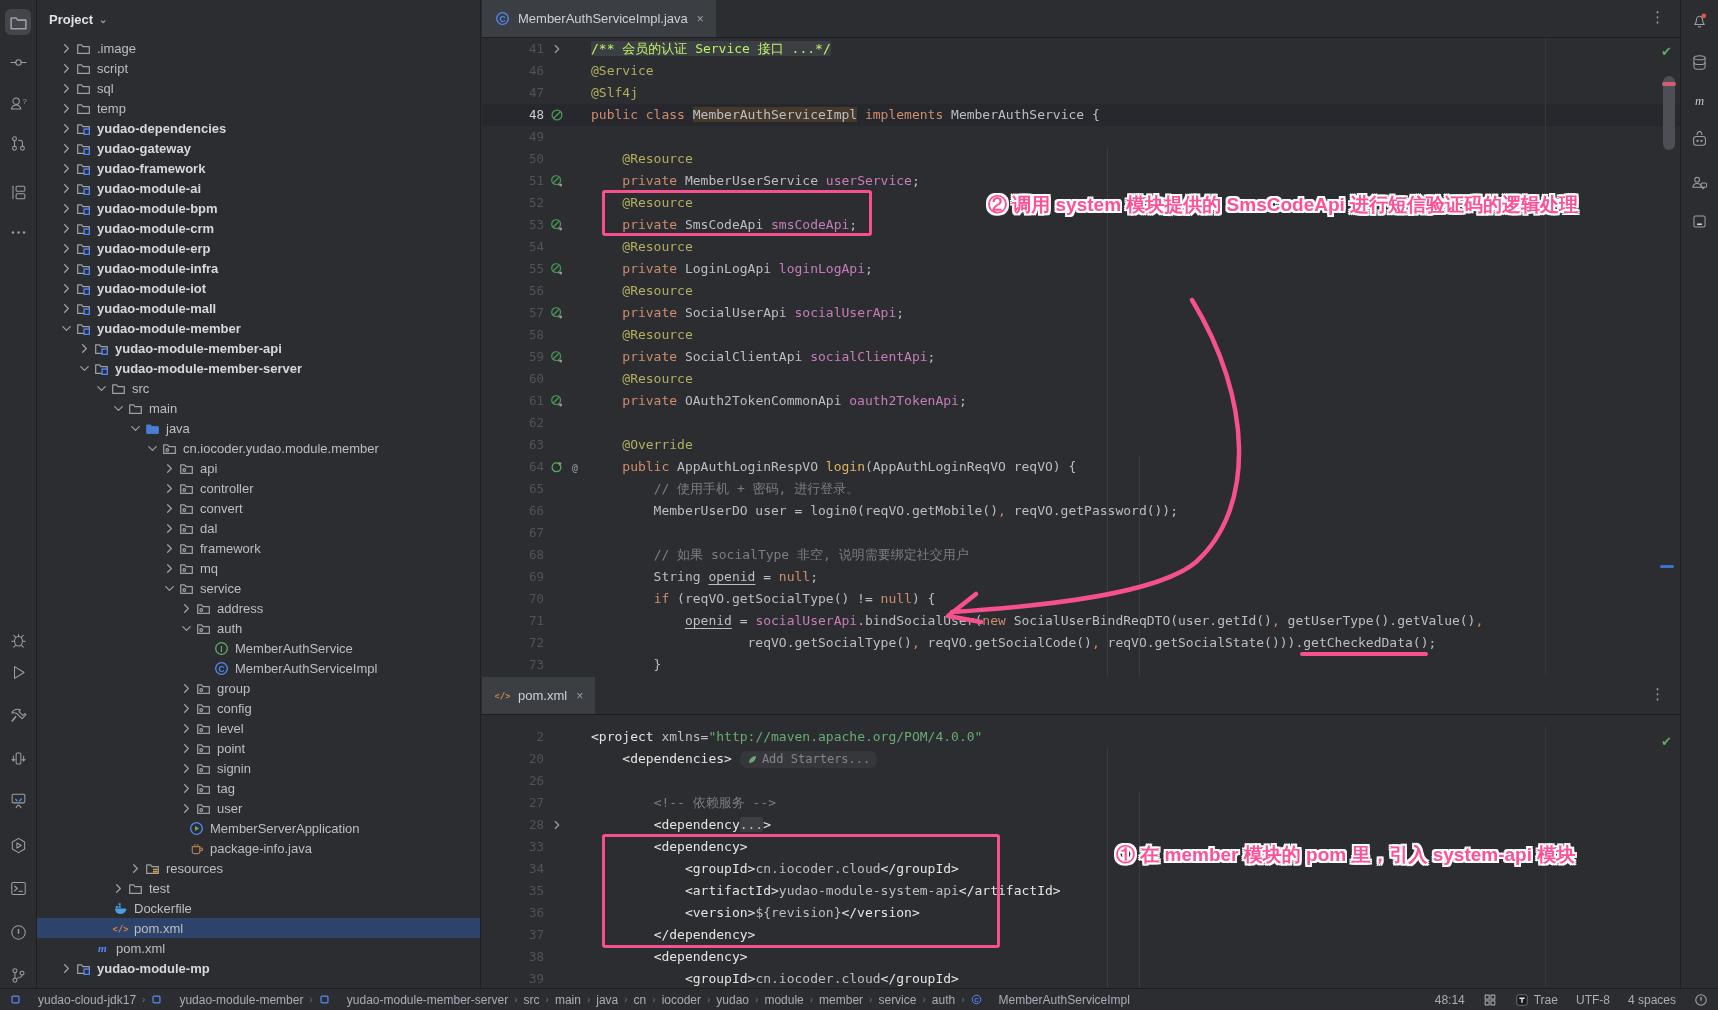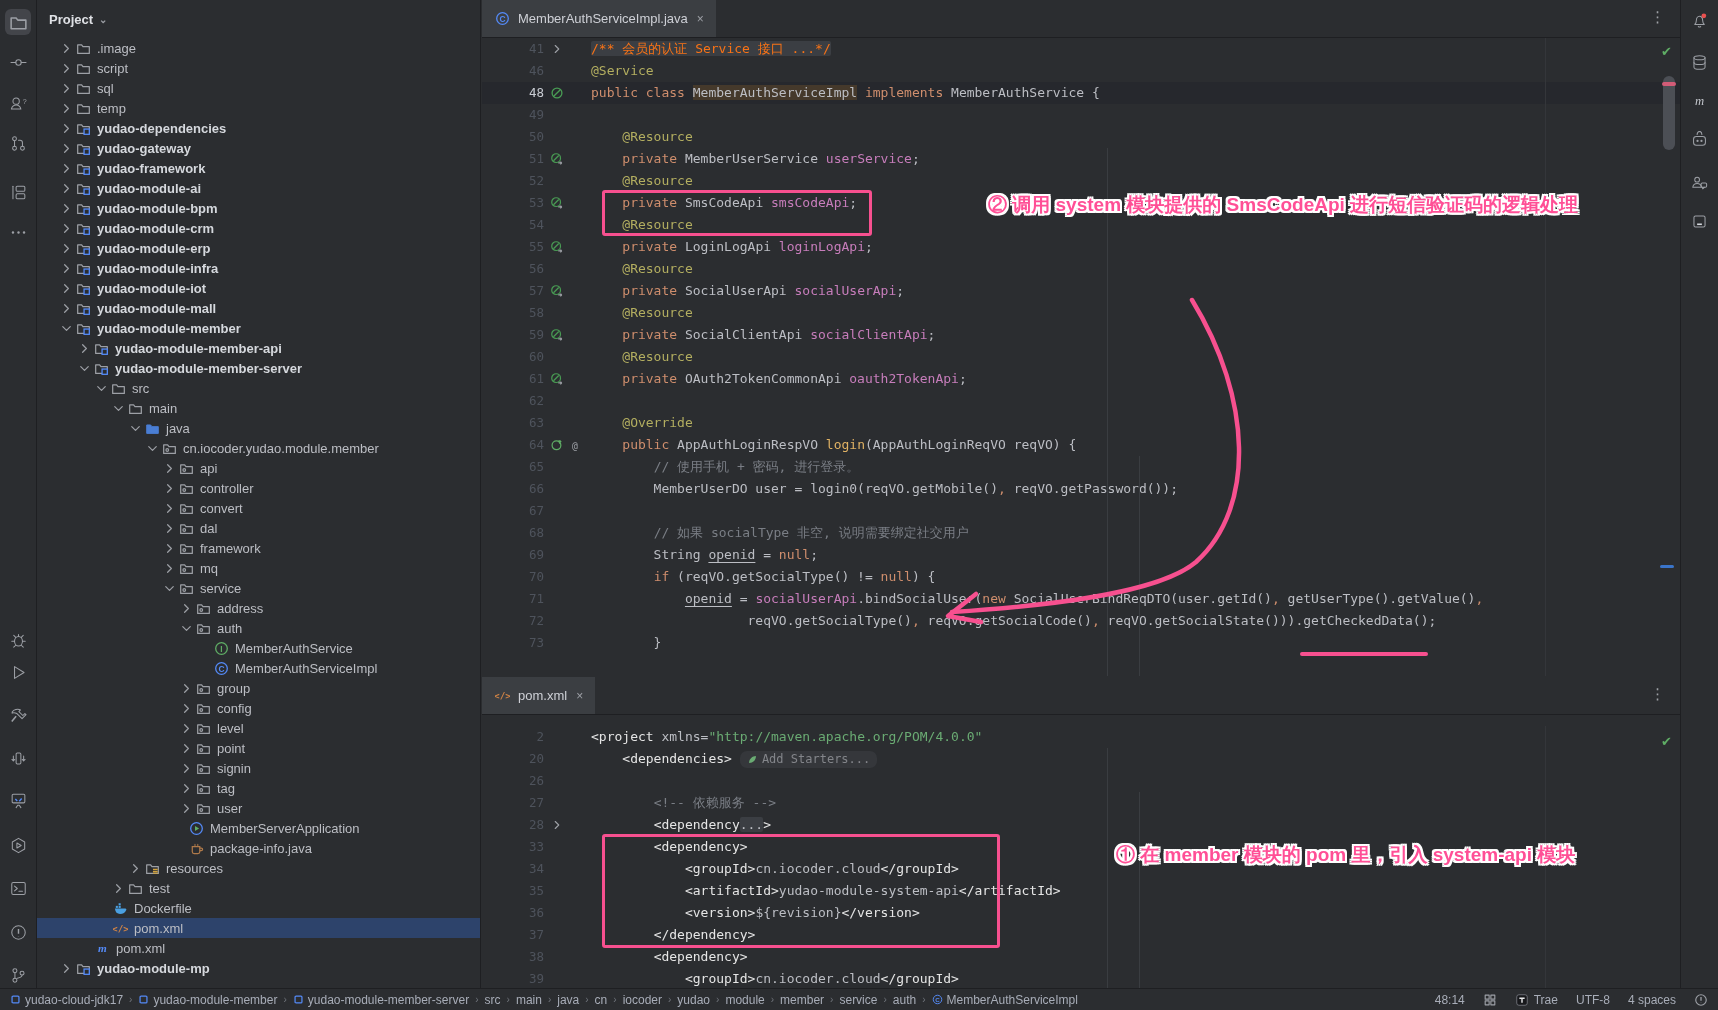--- a/index.html
+++ b/index.html
@@ -58,40 +58,40 @@
   .ann { color:#b3ae60; }
   .fld { color:#c77dbb; }
   .cmt { color:#7a7e85; }
   .mth { color:#e0b264; }
   .cma { color:#cf8e6d; }
   .ul  { color:#bcbec4; text-decoration:underline; text-underline-offset:3px; }
   .hl  { color:#bcbec4; background:#45392b; }
   .tag { color:#e5e5e5; }
   .xs  { color:#6aab73; }
   .attr{ color:#bcbec4; }
-  .foldchip { color:#f97316; background:#3b3e43; border-radius:2px; }
+  .foldchip { color:#bef264; background:#3b3e43; border-radius:2px; }
   .dots { color:#bcbec4; background:#3b3e43; border-radius:2px; }
   .inlay { display:inline-flex; align-items:center; gap:4px; background:#35373b; color:#83858a;
            border-radius:7px; padding:0 7px; margin-left:8px; font-size:12px; height:17px;
            line-height:17px; vertical-align:middle; cursor:pointer; }
   .inlay svg { width:11px; height:11px; }
   .guide { position:absolute; width:1px; background:#3a3d41; }
   .margin-guide { position:absolute; width:1px; background:#34363a; }
 
   
   .insp-check { position:absolute; color:#5fad65; font-size:13px; }
   .sb-thumb { position:absolute; width:12px; background:#4c4f55; border-radius:6px; cursor:pointer; }
   .sb-mark { position:absolute; border-radius:2px; }
 
   
   #statusbar { position:absolute; left:0; right:0; bottom:0; height:22px; background:#2b2d30;
                border-top:1px solid #1e1f22; display:flex; align-items:center;
                font-size:12px; color:#a8adb8; padding:0 10px; }
   #crumbs { display:flex; align-items:center; gap:6px; white-space:nowrap; overflow:hidden; }
-  .crumb { display:flex; align-items:center; gap:4px; cursor:pointer; }
+  .crumb { display:flex; align-items:center; gap:17px; cursor:pointer; }
   .crumb svg { width:11px; height:11px; }
   .csep { color:#6f737a; font-size:10px; }
   #status-right { margin-left:auto; display:flex; align-items:center; gap:18px; }
   .sitem { display:flex; align-items:center; gap:5px; cursor:pointer; }
   .sitem svg { width:14px; height:14px; }
 
   
   .pinkbox { position:absolute; border:3px solid #f7508f; border-radius:3px; z-index:6; pointer-events:none; }
   .pinknote { position:absolute; z-index:6; color:#ff4f96; font-size:19px; font-weight:bold;
               white-space:nowrap; pointer-events:none;
@@ -892,20 +892,21 @@
         <span>MemberAuthServiceImpl.java</span>
         <span class="close">×</span>
       </div>
       <div class="more-btn">⋮</div>
     </div>
     <div id="java-code" class="codearea" style="top:38px; height:638px; overflow:hidden;">
         <div class="cl"><span class="lnum">41</span><span class="gslot"><span class="gico"><svg viewBox="0 0 16 16">
                 <path d="M6 4l4 4-4 4" stroke="#9da0a6" stroke-width="1.3" fill="none" stroke-linecap="round" stroke-linejoin="round"></path>
               </svg></span></span><span class="ctext"><span class="foldchip">/** 会员的认证 Service 接口 ...*/</span></span></div>
         <div class="cl"><span class="lnum">46</span><span class="gslot"></span><span class="ctext"><span class="ann">@Service</span></span></div>
+        <div class="cl"><span class="lnum">47</span><span class="gslot"></span><span class="ctext"><span class="ann">@Slf4j</span></span></div>
         <div class="cl caret"><span class="lnum cur">48</span><span class="gslot"><span class="gico"><svg viewBox="0 0 16 16">
                 <circle cx="8" cy="8" r="5.6" stroke="#499c54" stroke-width="1.5" fill="none"></circle>
                 <path d="M4.5 11.5l7-7" stroke="#499c54" stroke-width="1.5"></path>
               </svg></span></span><span class="ctext"><span class="kw">public class </span><span class="hl">MemberAuthServiceImpl</span><span class="t"> </span><span class="kw">implements</span><span class="t"> MemberAuthService {</span></span></div>
         <div class="cl"><span class="lnum">49</span><span class="gslot"></span><span class="ctext"></span></div>
         <div class="cl"><span class="lnum">50</span><span class="gslot"></span><span class="ctext"><span class="t">    </span><span class="ann">@Resource</span></span></div>
         <div class="cl"><span class="lnum">51</span><span class="gslot"><span class="gico"><svg viewBox="0 0 16 16">
                 <circle cx="7" cy="7" r="5" stroke="#499c54" stroke-width="1.4" fill="none"></circle>
                 <path d="M4 10l6-6" stroke="#499c54" stroke-width="1.4"></path>
                 <path d="M9.5 12.5h4m0 0l-1.6-1.6m1.6 1.6l-1.6 1.6" stroke="#9da0a6" stroke-width="1.3" fill="none"></path>

